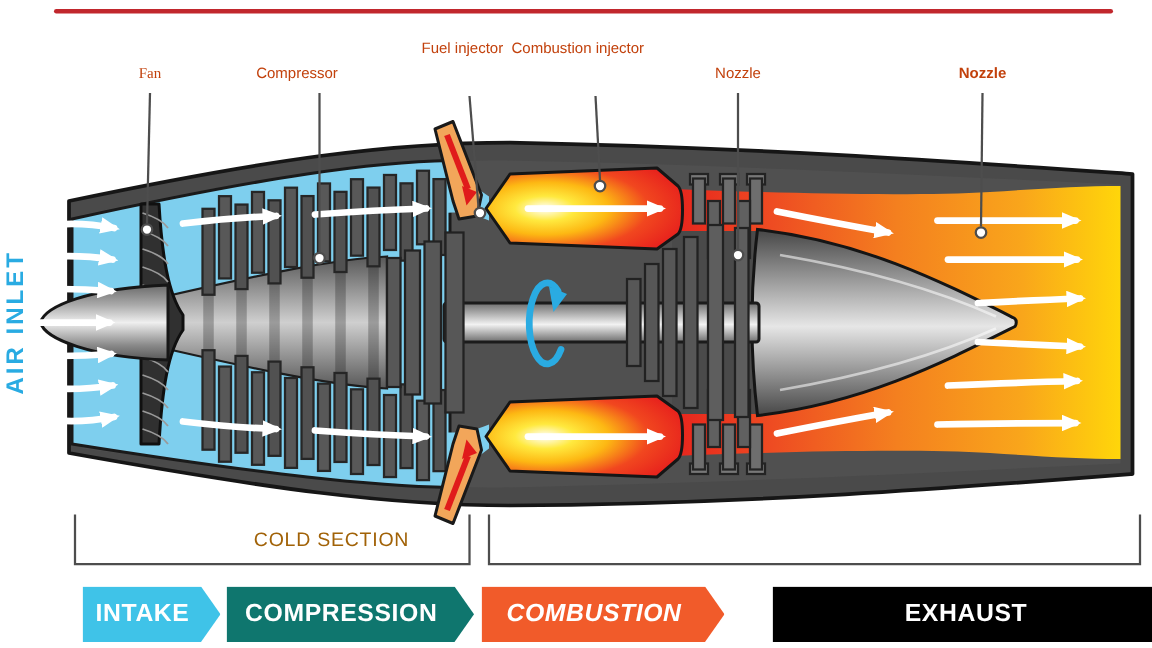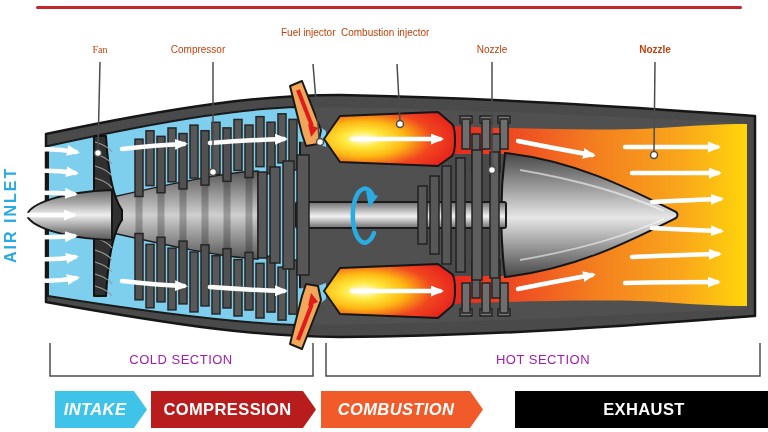--- a/index.html
+++ b/index.html
@@ -3,21 +3,21 @@
 <meta charset="utf-8">
 <style>
   html,body{margin:0;padding:0;background:#fff;}
   .stage{position:relative;width:768px;height:432px;background:#ffffff;
          font-family:"Liberation Sans",sans-serif;overflow:hidden;}
   .topline{position:absolute;left:36px;top:6px;width:706px;height:3px;border-radius:2px;}
   svg.engine{position:absolute;left:0;top:0;}
   .callout{position:absolute;transform:translateX(-50%);text-align:left;
            font-size:10px;color:#c2410c;line-height:1.18;white-space:pre-line;}
   .seclabel{position:absolute;transform:translateX(-50%);font-size:13px;
-            letter-spacing:.5px;color:#a21caf;}
+            letter-spacing:.5px;color:#a16207;margin-left:40px;}
   .air-inlet{position:absolute;left:1px;top:128px;height:174px;width:20px;
              display:flex;align-items:center;justify-content:center;
              writing-mode:vertical-rl;transform:rotate(180deg);
              font-size:16px;font-weight:bold;letter-spacing:2px;}
   .stage-arrow{position:absolute;top:391px;height:37px;display:flex;align-items:center;
                justify-content:center;color:#fff;font-weight:bold;font-size:16.5px;
                letter-spacing:.4px;padding-right:12px;box-sizing:border-box;
                clip-path:polygon(0 0,calc(100% - 13px) 0,100% 50%,calc(100% - 13px) 100%,0 100%);}
 </style>
 </head>
@@ -255,19 +255,18 @@
   <div class="air-inlet" style="color: rgb(41, 171, 226);">AIR INLET</div>
 
   <div class="callout" style="left:100px;top:44px;font-family:Liberation Serif, serif;">Fan</div>
   <div class="callout" style="left:198px;top:44px;">Compressor</div>
   <div class="callout" style="left:313px;top:27px;width:64px;">Fuel injector</div>
   <div class="callout" style="left:397px;top:27px;width:112px;">Combustion injector</div>
   <div class="callout" style="left:492px;top:44px;">Nozzle</div>
   <div class="callout" style="left:655px;top:44px;font-weight:bold;">Nozzle</div>
 
   <div class="seclabel" style="left:181px;top:352px;">COLD SECTION</div>
-  <div class="seclabel" style="left:543px;top:352px;">HOT SECTION</div>
-
-  <div class="stage-arrow" style="left: 55px; width: 92px; background: rgb(63, 195, 232); font-style: italic;">INTAKE</div>
-  <div class="stage-arrow" style="left: 151px; width: 165px; background: #b91c1c;">COMPRESSION</div>
+
+  <div class="stage-arrow" style="left: 55px; width: 92px; background: rgb(63, 195, 232);">INTAKE</div>
+  <div class="stage-arrow" style="left: 151px; width: 165px; background: #0f766e;">COMPRESSION</div>
   <div class="stage-arrow" style="left: 321px; width: 162px; background: rgb(241, 91, 42); font-style: italic;">COMBUSTION</div>
   <div class="stage-arrow" style="left: 515px; width: 270px; background: #000000;">EXHAUST</div>
 </div>
 
 </body></html>

